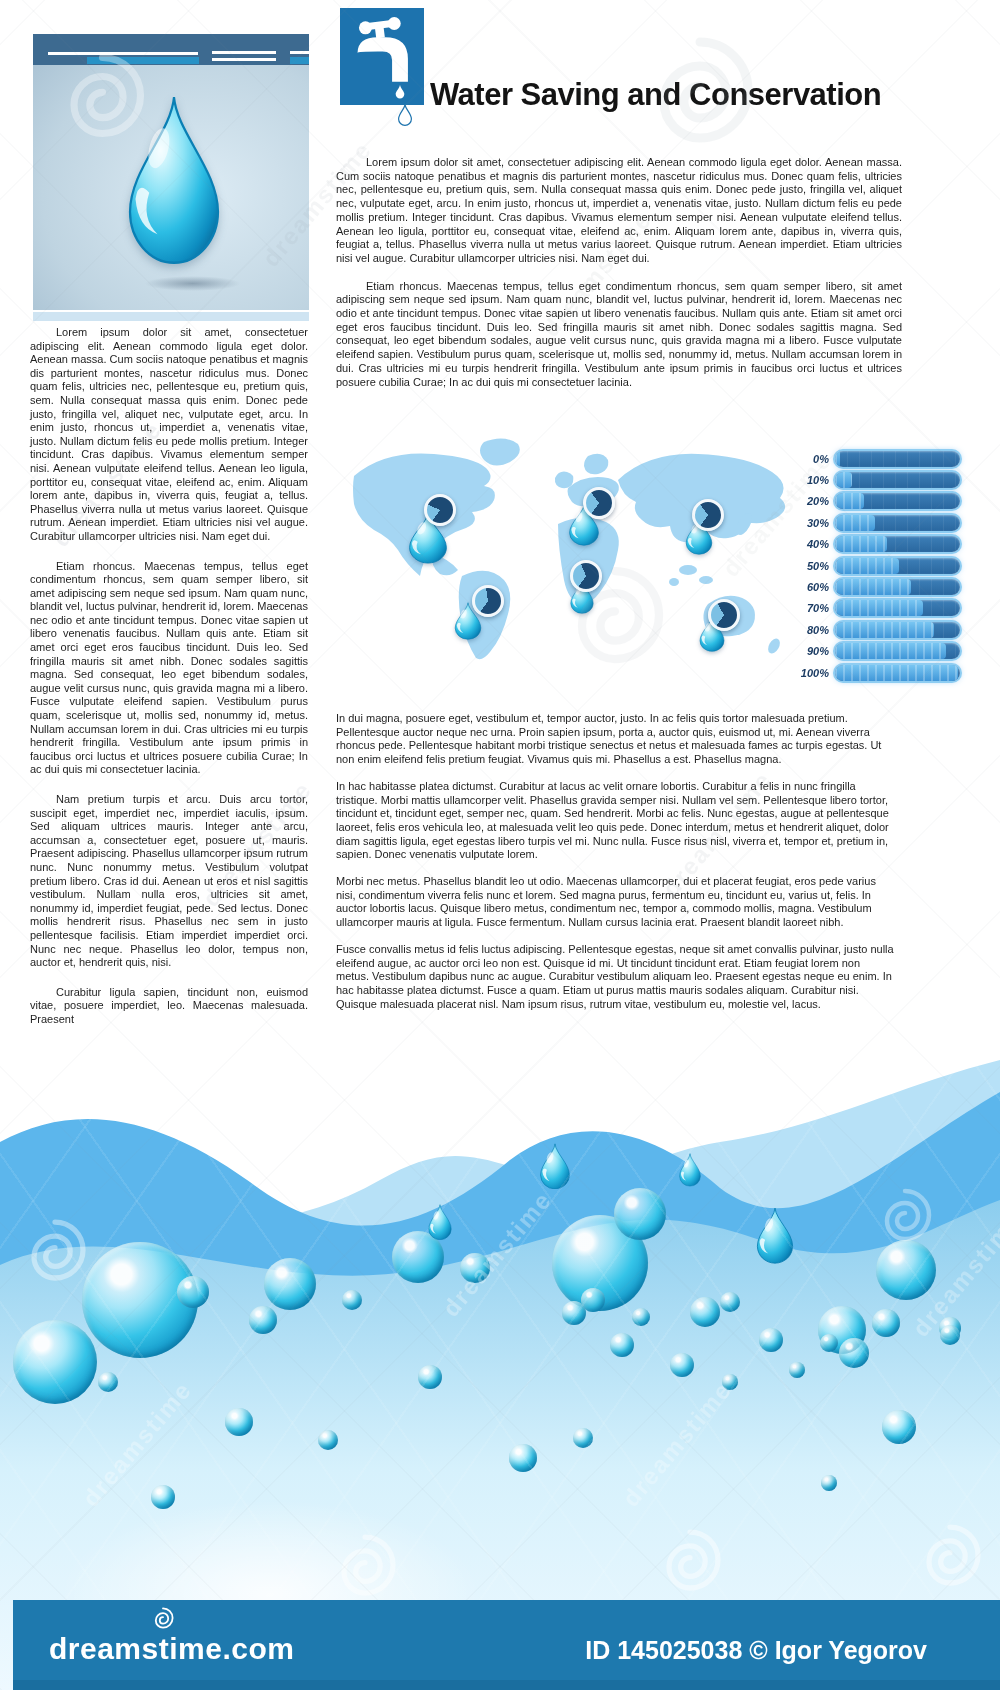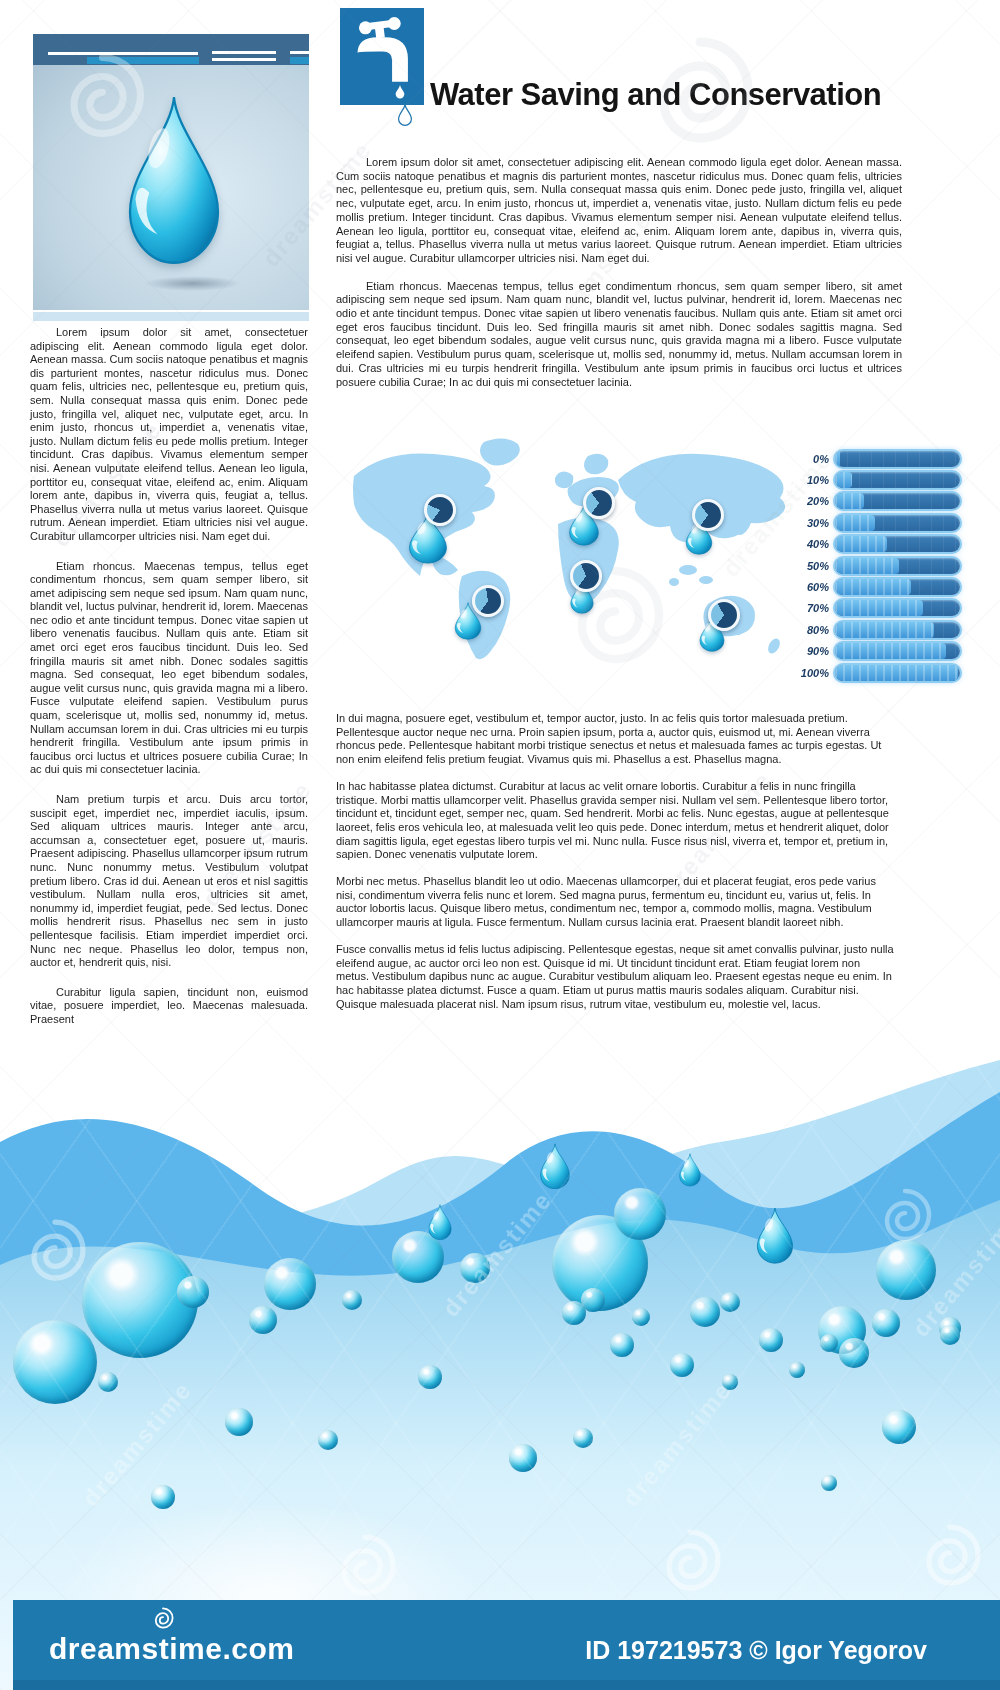--- a/index.html
+++ b/index.html
@@ -338,21 +338,21 @@
         <use href="#drop-sym"></use>
       </svg>
     </div>
   <div class="lattice"></div>
 
   <div class="footer">
     <span class="brand">dreamstime.com</span>
     <svg class="brand-spiral" viewBox="0 0 60 60">
         <use href="#spiral-sym"></use>
       </svg>
-    <span class="credit">ID 197219573 © Igor Yegorov</span>
+    <span class="credit">ID 145025038 © Igor Yegorov</span>
   </div>
 
 <svg viewBox="0 0 60 60" class="spiral" style="left: 55px; top: 48px; width: 95px; height: 95px; color: rgba(255, 255, 255, 0.35);">
       <use href="#spiral-sym"></use>
     </svg>
     <svg viewBox="0 0 60 60" class="spiral" style="left: 640px; top: 30px; width: 120px; height: 120px; color: rgba(160, 170, 180, 0.12);">
       <use href="#spiral-sym"></use>
     </svg>
     <svg viewBox="0 0 60 60" class="spiral" style="left: 560px; top: 560px; width: 110px; height: 110px; color: rgba(160, 170, 180, 0.1);">
       <use href="#spiral-sym"></use>

